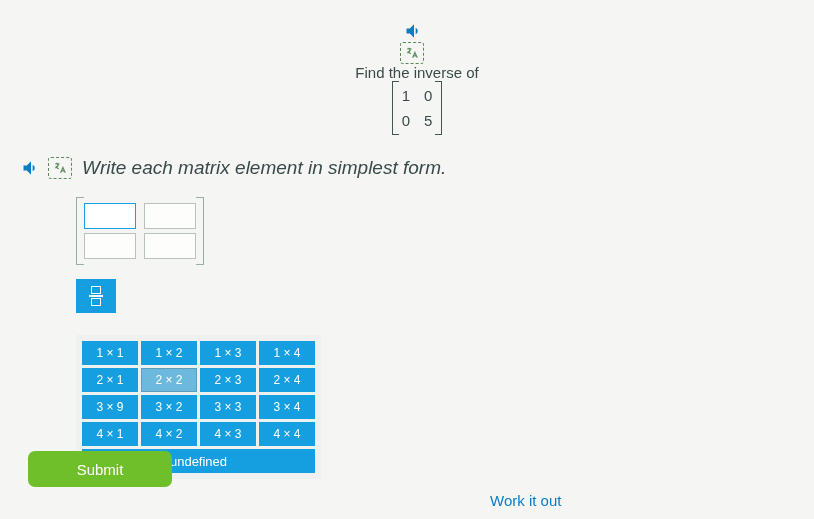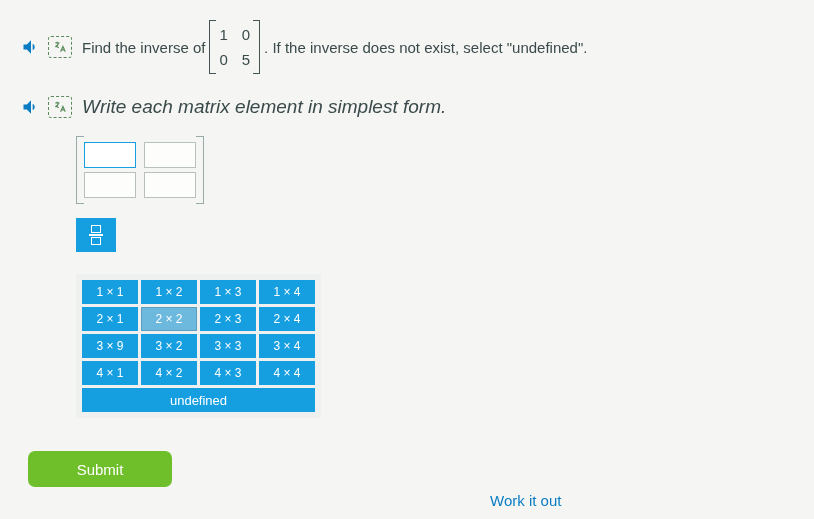--- a/index.html
+++ b/index.html
@@ -11,20 +11,21 @@
       padding: 20px 0 0 20px;
       position: relative;
       color: #3a4a4a;
     }
     .prompt-row {
       display: flex;
       align-items: center;
       margin-bottom: 22px;
       font-size: 15px;
       color: #3a4a4a;
+      flex-direction: column;
     }
     .prompt-row .text { display: inline; }
     .speaker-icon {
       width: 22px; height: 22px;
       display: inline-flex; align-items: center; justify-content: center;
       margin-right: 6px;
       color: #0a7cc4;
       flex-shrink: 0;
     }
     .translate-icon {
@@ -189,21 +190,20 @@
   </span>
   <span class="text">Find the inverse of</span>
   <span class="matrix-display">
     <span class="matrix-grid">
       <span>1</span>
       <span>0</span>
       <span>0</span>
       <span>5</span>
     </span>
   </span>
-  <span class="text">. If the inverse does not exist, select "undefined".</span>
 </div>
 
 <div class="instruction-row">
   <span class="speaker-icon">
     <svg viewBox="0 0 24 24" width="20" height="20" fill="currentColor">
         <path d="M3 9v6h4l5 5V4L7 9H3zm13.5 3a4.5 4.5 0 0 0-2.5-4v8a4.5 4.5 0 0 0 2.5-4z"></path>
       </svg>
   </span>
   <span class="translate-icon">
     <svg viewBox="0 0 24 24" width="14" height="14" fill="none" stroke="currentColor" stroke-width="2">

